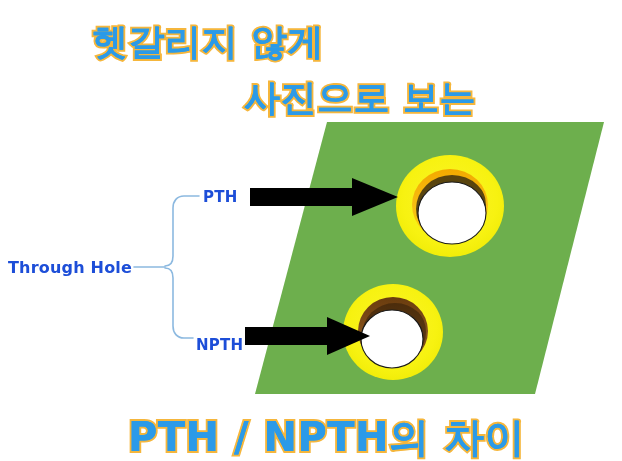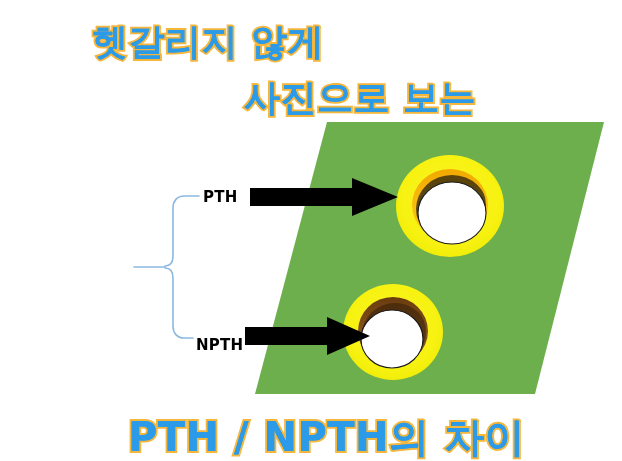--- a/index.html
+++ b/index.html
@@ -60,21 +60,21 @@
     font-size: 40px;
     left: 128px;
     top: 410px;
   }
   
   .callout-label {
     position: absolute;
     font-family: "DejaVu Sans", sans-serif;
     font-weight: bold;
     font-size: 15px;
-    color: #000000;
+    color: #1d4ed8;
     white-space: nowrap;
     letter-spacing: 0.2px;
   }
   #label-through-hole {
     left: 8px;
     top: 258px;
     font-size: 16px;
   }
   #label-pth {
     left: 203px;
@@ -168,16 +168,17 @@
 
   <div class="headline" id="title-line1">헷갈리지 않게</div>
   <div class="headline-inner" id="title-line1-fill">헷갈리지 않게</div>
 
   <div class="headline" id="title-line2">사진으로 보는</div>
   <div class="headline-inner" id="title-line2-fill">사진으로 보는</div>
 
   <div class="headline" id="footer-title">PTH / NPTH의 차이</div>
   <div class="headline-inner" id="footer-title-fill">PTH / NPTH의 차이</div>
 
+  <div class="callout-label" id="label-through-hole">Through Hole</div>
   <div class="callout-label" id="label-pth">PTH</div>
   <div class="callout-label" id="label-npth">NPTH</div>
 
 </div>
 
 </body></html>

